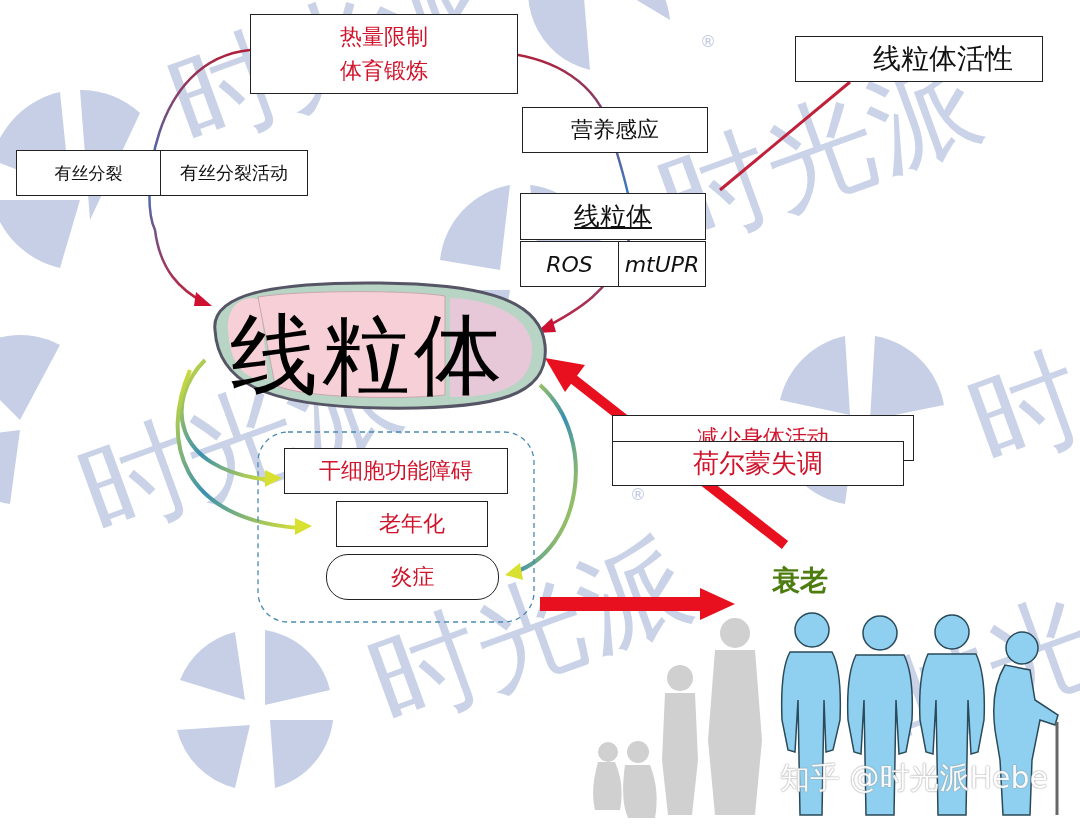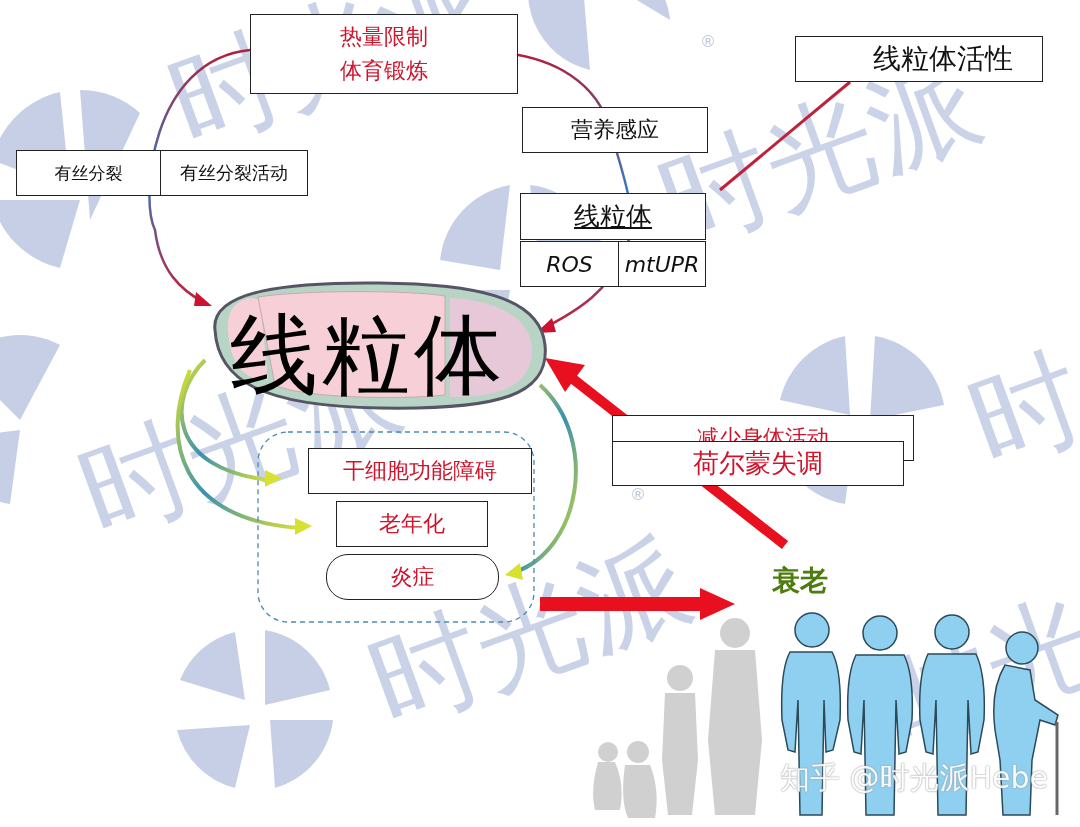--- a/index.html
+++ b/index.html
@@ -131,21 +131,21 @@
 <div class="box" style="left:520px;top:193px;width:186px;height:47px;font-size:26px;text-decoration:underline;">
   <span>线粒体</span>
 </div>
 <div class="box" style="left:520px;top:241px;width:99px;height:46px;font-size:22px;font-style:italic;">
   <span>ROS</span>
 </div>
 <div class="box" style="left:618px;top:241px;width:88px;height:46px;font-size:22px;font-style:italic;">
   <span>mtUPR</span>
 </div>
 
-<div class="box red" style="left:308px;top:448px;width:224px;height:46px;font-size:22px;">
+<div class="box red" style="left:284px;top:448px;width:224px;height:46px;font-size:22px;">
   <span>干细胞功能障碍</span>
 </div>
 <div class="box red" style="left:336px;top:501px;width:152px;height:46px;font-size:22px;">
   <span>老年化</span>
 </div>
 <div class="box red" style="left:326px;top:554px;width:173px;height:46px;font-size:22px;border-radius:22px;">
   <span>炎症</span>
 </div>
 
 <div class="box red" style="left:612px;top:415px;width:302px;height:46px;font-size:22px;">

